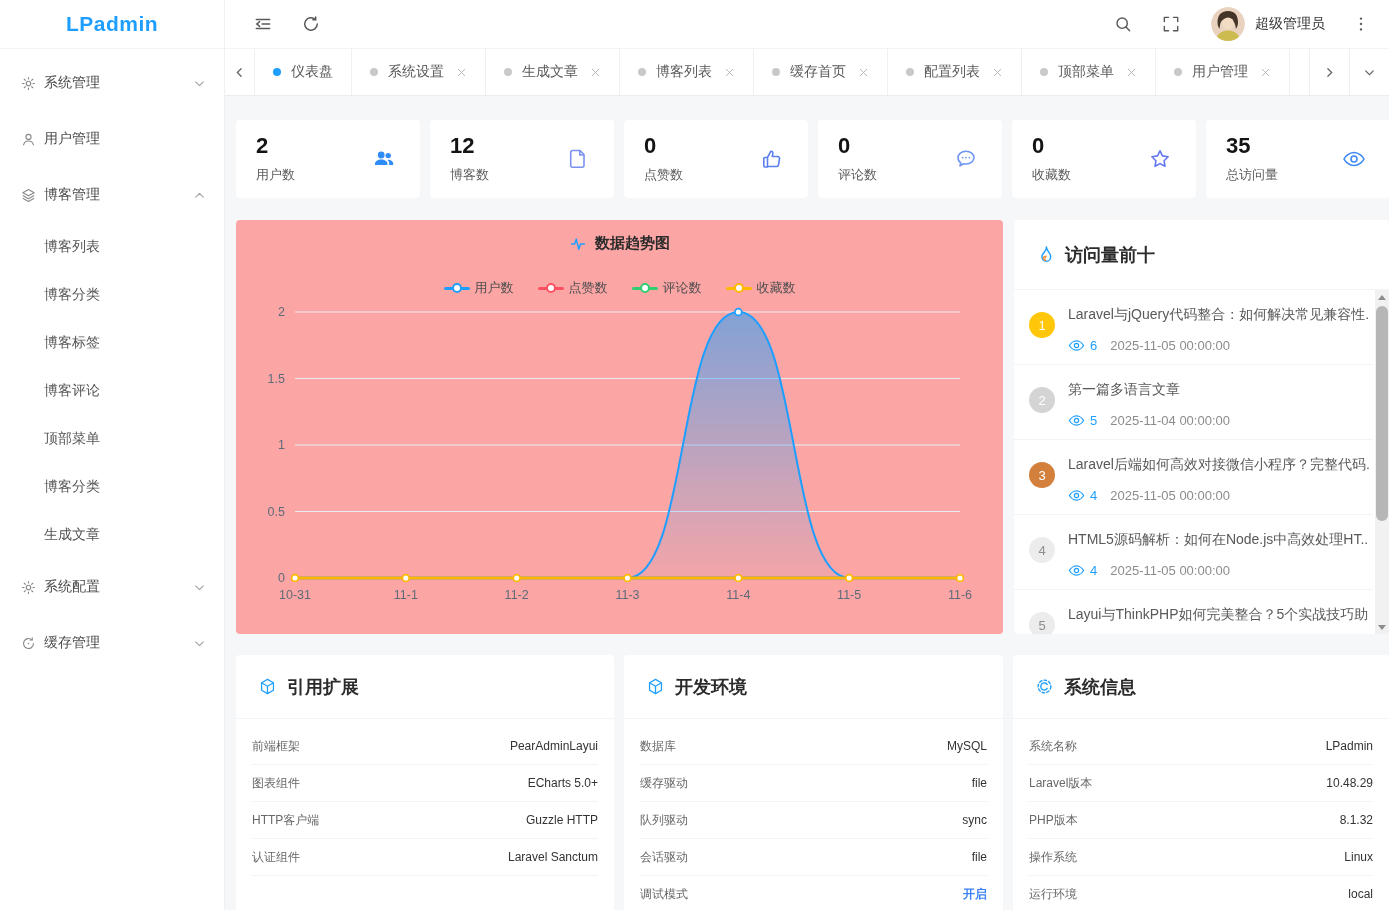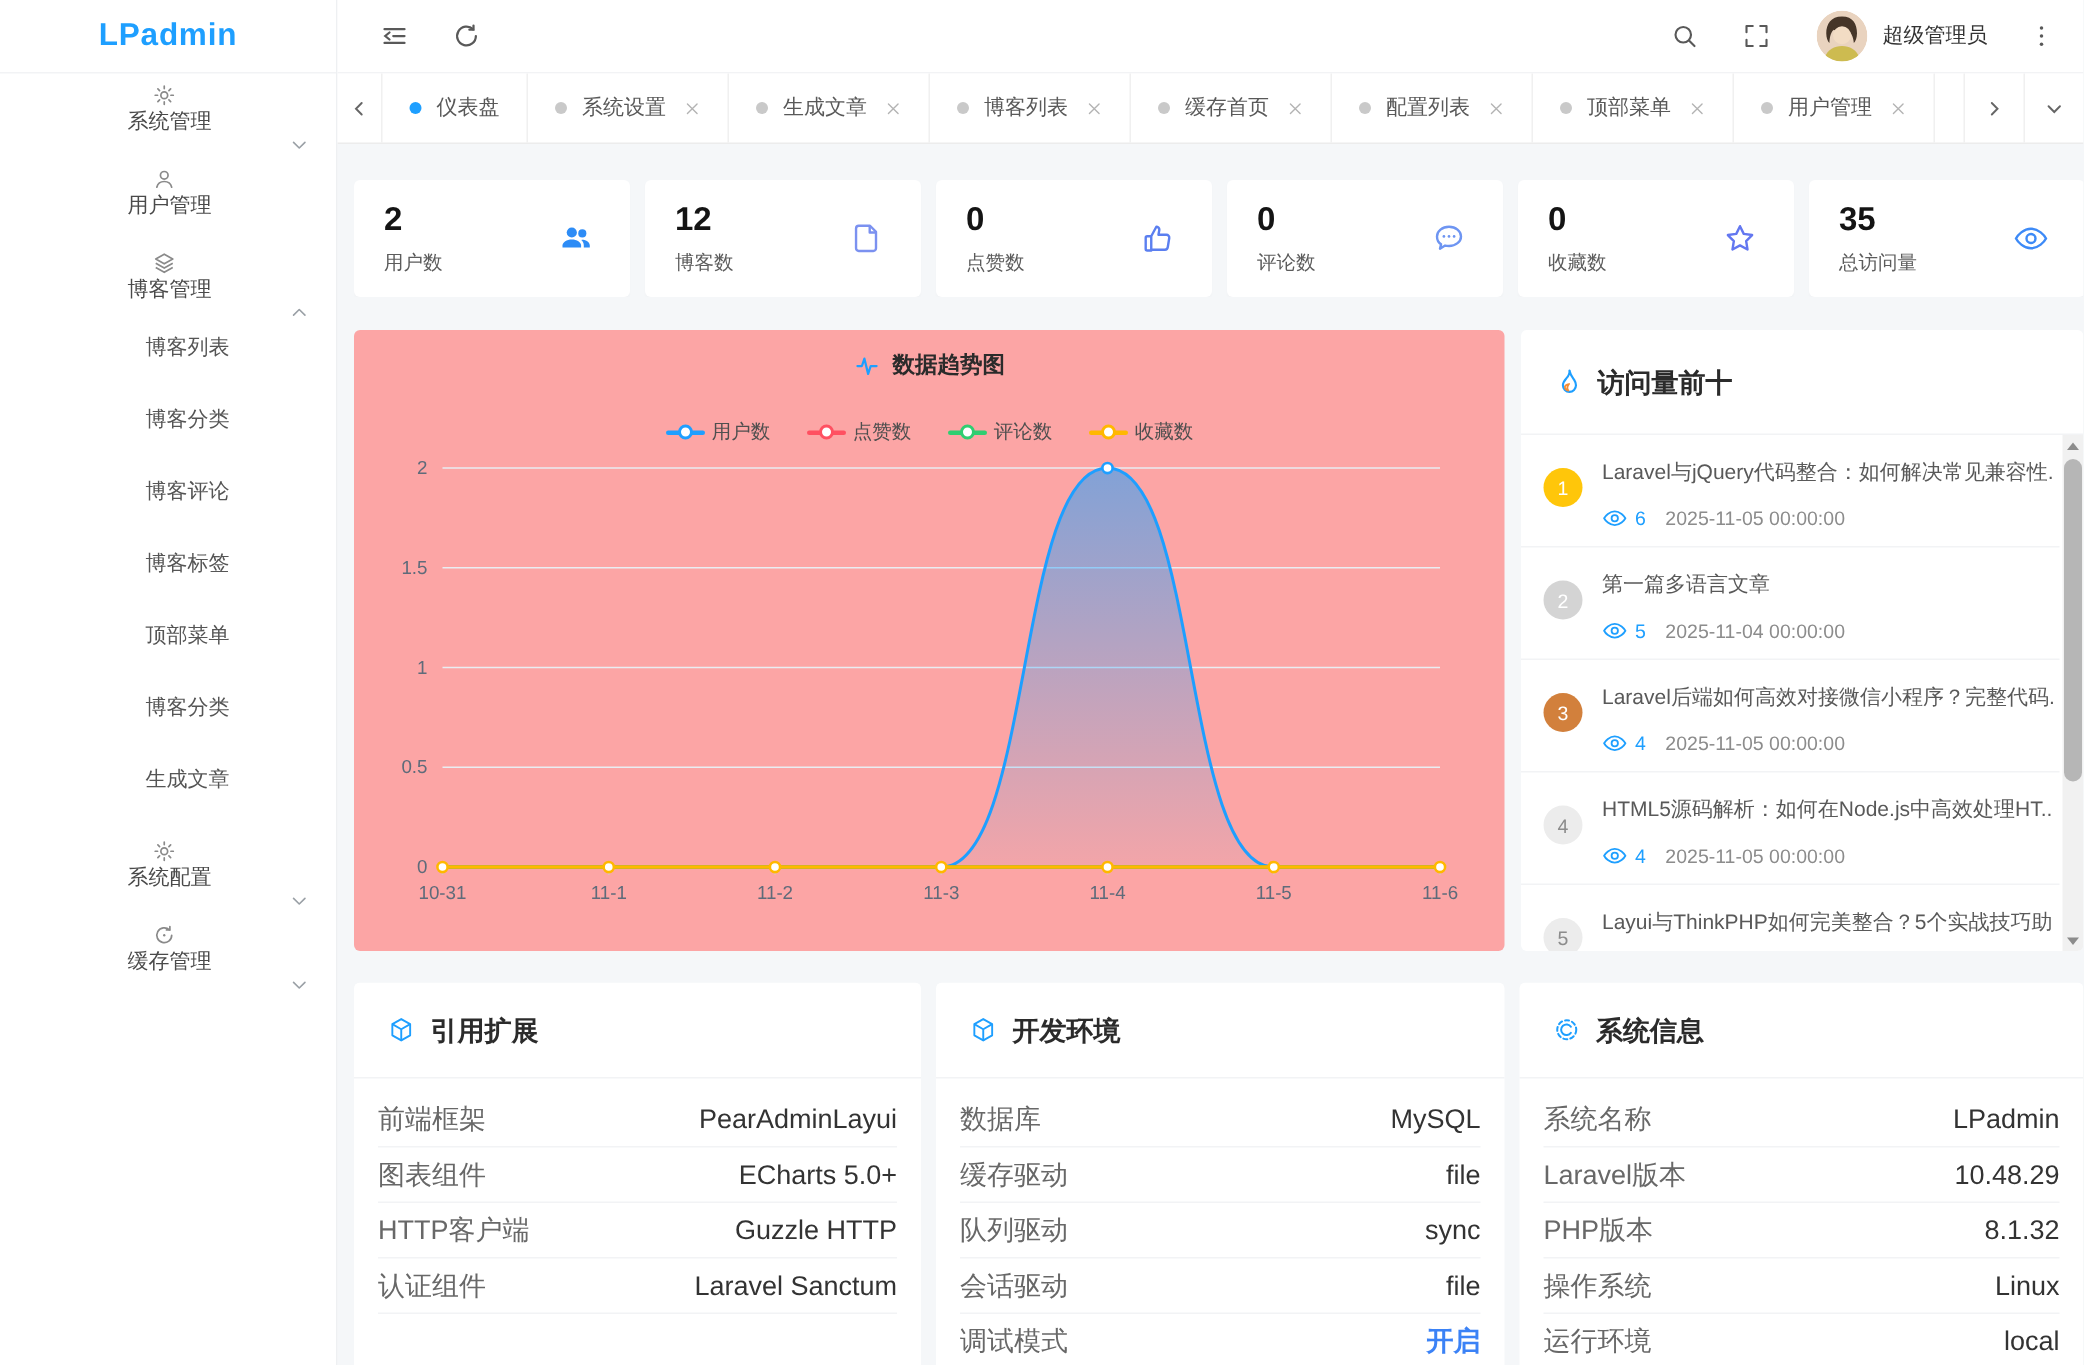--- a/index.html
+++ b/index.html
@@ -4,21 +4,21 @@
 <style>
   * { margin:0; padding:0; box-sizing:border-box; }
   html,body { width:1389px; height:910px; overflow:hidden; }
   body { font-family:"Liberation Sans","DejaVu Sans",sans-serif; background:#f5f7f9; color:#333; font-size:14px; }
   .layout { display:flex; height:100%; }
 
   
   .sidebar { width:225px; background:#fff; border-right:1px solid #eef0f2; flex-shrink:0; display:flex; flex-direction:column; }
   .logo { height:49px; display:flex; align-items:center; justify-content:center; font-size:21px; font-weight:bold; color:#1E9FFF; border-bottom:1px solid #f2f3f5; letter-spacing:.5px; flex-shrink:0; }
   .menu { padding-top:6px; overflow:hidden; }
-  .menu-item { height:56px; display:flex; align-items:center; padding:0 18px 0 20px; cursor:pointer; color:#4a4a4a;flex-direction:column; }
+  .menu-item { height:56px; display:flex; align-items:center; padding:0 18px 0 20px; cursor:pointer; color:#4a4a4a; }
   .menu-item.sub { height:48px; padding-left:44px; color:#555; }
   .mi-icon { width:17px; height:17px; margin-right:7px; color:#8a8a8a; display:inline-flex; flex-shrink:0; }
   .mi-icon svg, .chev svg { width:100%; height:100%; }
   .chev { margin-left:auto; width:13px; height:13px; color:#9aa0a6; display:inline-flex; }
 
   
   .main { flex:1; display:flex; flex-direction:column; min-width:0; }
   .topbar { height:49px; background:#fff; display:flex; align-items:center; padding:0 14px; border-bottom:1px solid #f2f3f5; flex-shrink:0; }
   .tb-btn { width:20px; height:20px; color:#595959; margin:0 14px; cursor:pointer; display:inline-flex; }
   .tb-btn svg { width:100%; height:100%; }
@@ -79,21 +79,21 @@
   .sb-arrow.up i { border-bottom:5px solid #8c8c8c; }
   .sb-arrow.down i { border-top:5px solid #8c8c8c; }
   .sb-thumb { position:absolute; left:1px; right:1px; top:16px; height:215px; background:#b6b6b6; border-radius:6px; cursor:pointer; }
 
   .bottom-row { display:flex; gap:10px; overflow:hidden; }
   .info-panel { width:378px; background:#fff; border-radius:4px; flex-shrink:0; height:270px; }
   .info-panel .panel-header { height:64px; }
   .info-panel:nth-child(2) { width:379px; }
   .info-panel:last-child { flex:1; width:auto; min-width:0; }
   .info-rows { padding:9px 16px 0; }
-  .info-row { height:37px; display:flex; align-items:center; justify-content:space-between; border-bottom:1px solid #f2f3f5; font-size:18px; }
+  .info-row { height:37px; display:flex; align-items:center; justify-content:space-between; border-bottom:1px solid #f2f3f5; font-size:12px; }
   .info-label { color:#686868; }
   .info-value { color:#333; }
   .info-value.bold { font-weight:bold; color:#3b82f6; }
 
   #trend-svg { display:block; margin-top:4px; }
   #trend-svg text { font-family:"Liberation Sans","DejaVu Sans",sans-serif; }
 </style>
 </head>
 <body>
 
@@ -140,24 +140,24 @@
             </svg>
           </span>
         </div>
         <div class="menu-item sub">
           <span class="menu-label">博客列表</span>
         </div>
         <div class="menu-item sub">
           <span class="menu-label">博客分类</span>
         </div>
         <div class="menu-item sub">
+          <span class="menu-label">博客标签</span>
+        </div>
+        <div class="menu-item sub">
           <span class="menu-label">博客评论</span>
-        </div>
-        <div class="menu-item sub">
-          <span class="menu-label">博客标签</span>
         </div>
         <div class="menu-item sub">
           <span class="menu-label">顶部菜单</span>
         </div>
         <div class="menu-item sub">
           <span class="menu-label">博客分类</span>
         </div>
         <div class="menu-item sub">
           <span class="menu-label">生成文章</span>
         </div>

